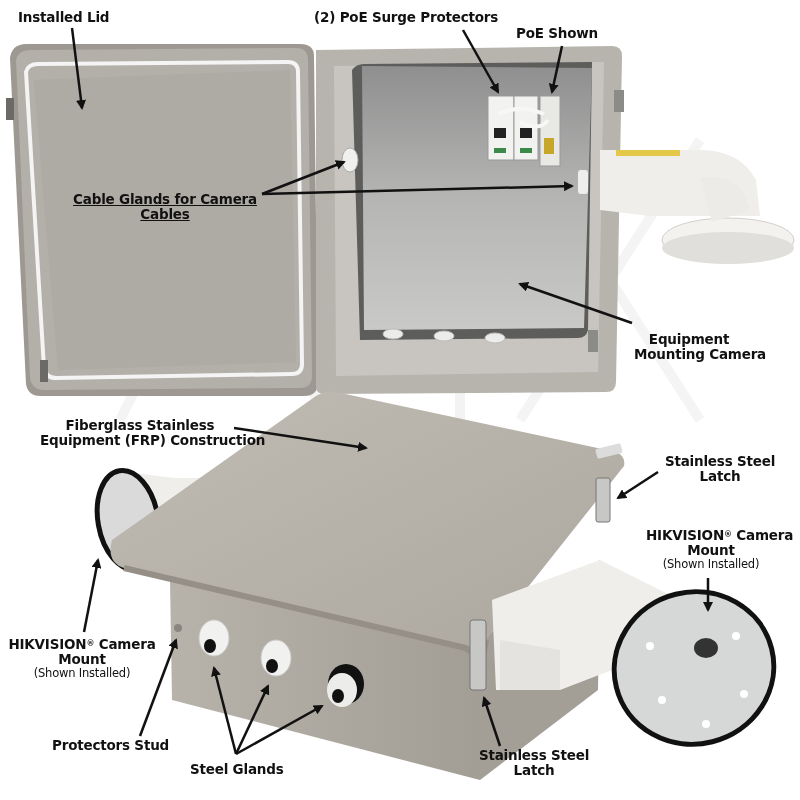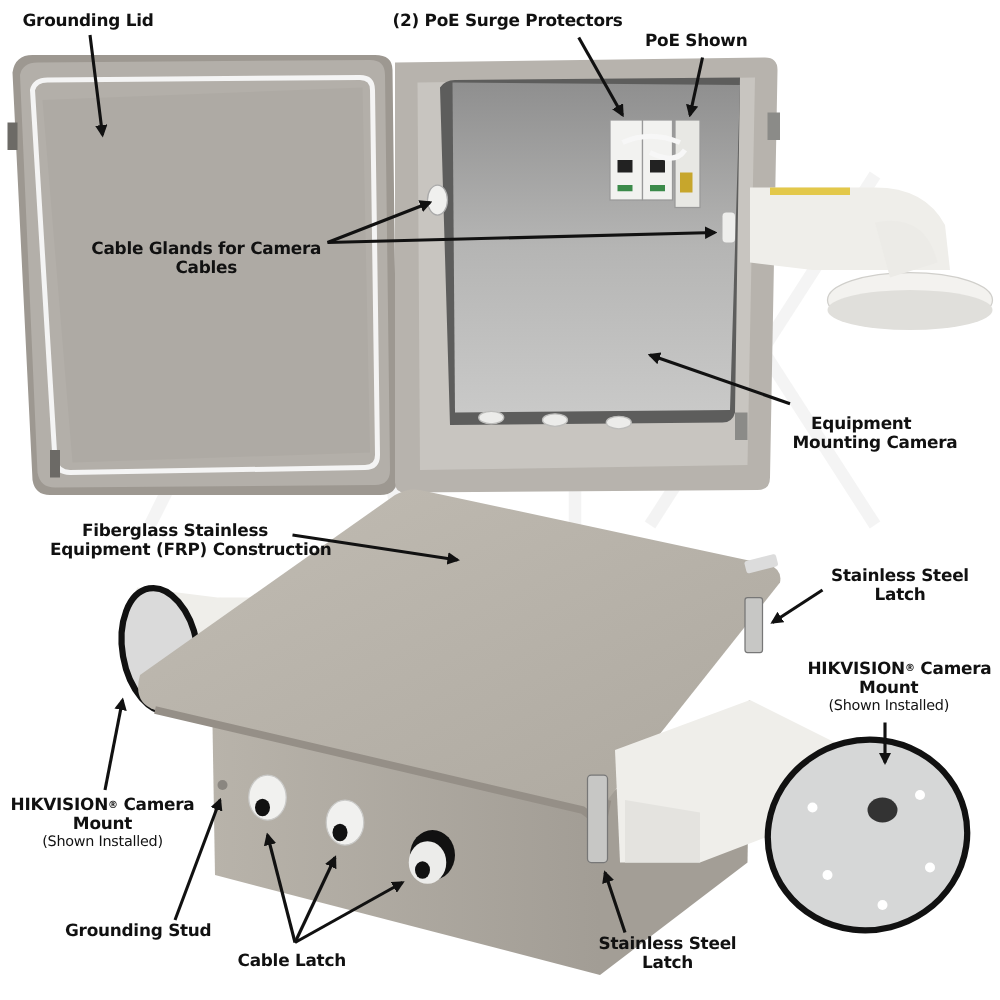--- a/index.html
+++ b/index.html
@@ -152,32 +152,32 @@
       <line x1="84" y1="632" x2="98" y2="560"></line>
       <line x1="140" y1="736" x2="176" y2="640"></line>
       <line x1="236" y1="754" x2="214" y2="668"></line>
       <line x1="236" y1="754" x2="268" y2="686"></line>
       <line x1="236" y1="754" x2="322" y2="706"></line>
       <line x1="500" y1="746" x2="484" y2="698"></line>
     </g>
   </svg>
 
   <div class="label" style="left:18px;top:10px;">
-    <span>Grounding Lid</span>
+    <span>Installed Lid</span>
   </div>
 
   <div class="label" style="left:314px;top:10px;text-align:center;">
     <span>(2) PoE Surge Protectors</span>
   </div>
 
   <div class="label" style="left:516px;top:26px;">
     <span>PoE Shown</span>
   </div>
 
-  <div class="label" style="left:72px;top:192px;width:186px;">
+  <div class="label" style="left:72px;top:192px;width:186px;text-decoration:underline;">
     <span>Cable Glands for Camera</span><br>
     <span>Cables</span>
   </div>
 
   <div class="label" style="left:634px;top:332px;width:110px;">
     <span>Equipment</span><br>
     <span>Mounting Camera</span>
   </div>
 
   <div class="label" style="left:40px;top:418px;width:200px;">
@@ -196,25 +196,25 @@
     <span class="sub">(Shown Installed)</span>
   </div>
 
   <div class="label" style="left:8px;top:637px;width:148px;">
     <span>HIKVISION</span><span class="reg">®</span><span> Camera</span><br>
     <span>Mount</span>
     <span class="sub">(Shown Installed)</span>
   </div>
 
   <div class="label" style="left:52px;top:738px;">
-    <span>Grounding Stud</span>
+    <span>Protectors Stud</span>
   </div>
 
   <div class="label" style="left:190px;top:762px;">
-    <span>Cable Latch</span>
+    <span>Steel Glands</span>
   </div>
 
   <div class="label" style="left:478px;top:748px;width:112px;">
     <span>Stainless Steel</span><br>
     <span>Latch</span>
   </div>
 
 </div>
 
 </body></html>

